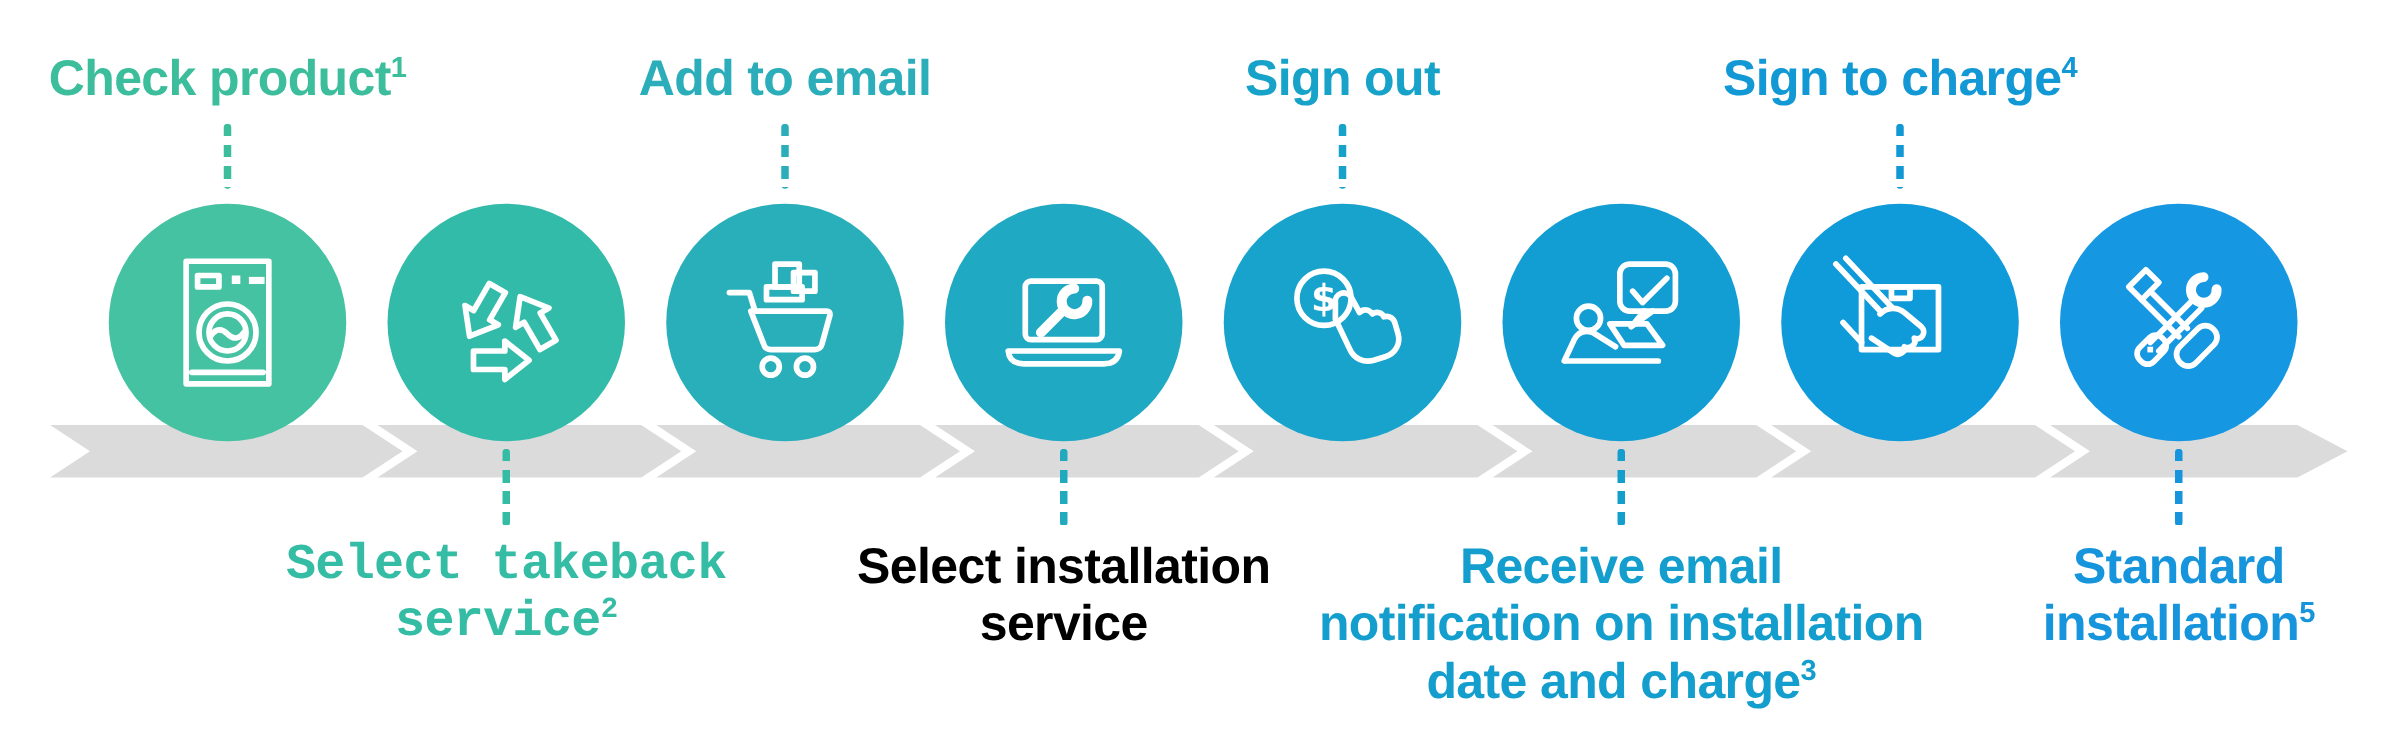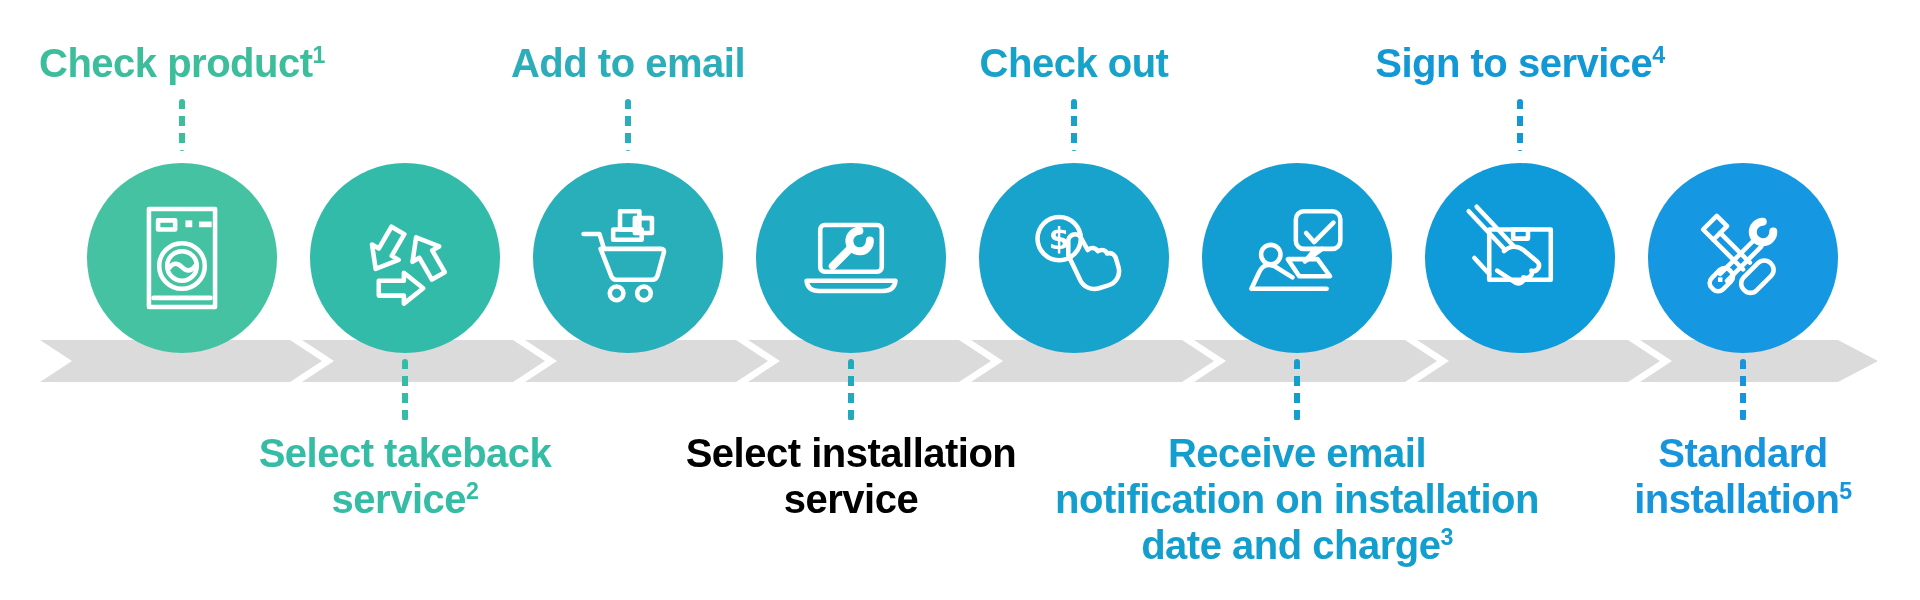--- a/index.html
+++ b/index.html
@@ -67,21 +67,21 @@
 
 <div class="step" style="--cx:405px">
   <div class="circle" style="background: rgb(51, 187, 170);">
     <svg viewBox="0 0 100 100" class="icon">
       <path d="M27,70 h22 v-7 l17,13.5 L49,90 v-7 H27 z"></path>
       <path d="M27,70 h22 v-7 l17,13.5 L49,90 v-7 H27 z" transform="rotate(120 50 56)"></path>
       <path d="M27,70 h22 v-7 l17,13.5 L49,90 v-7 H27 z" transform="rotate(-120 50 56)"></path>
     </svg>
   </div>
   <div class="dots dots-bottom" style="color: rgb(53, 188, 164);"></div>
-  <div class="step-label label-bottom" style="color: rgb(53, 188, 164);"><span>Select takeback
+  <div class="step-label label-bottom" style="color: rgb(53, 188, 164); font-family: Liberation Mono, monospace;"><span>Select takeback
 service</span><sup>2</sup></div>
 </div>
 
 <div class="step" style="--cx:628px">
   <div class="step-label label-top" style="color: rgb(43, 174, 185);"><span>Add to email</span><sup></sup></div>
   <div class="dots dots-top" style="color: rgb(43, 174, 185);"></div>
   <div class="circle" style="background: rgb(40, 175, 185);">
     <svg viewBox="0 0 100 100" class="icon">
       <rect x="43" y="9" width="17" height="16"></rect>
       <rect x="56" y="15" width="15" height="13"></rect>
@@ -104,21 +104,21 @@
           <path d="M63.5,29 A9,9 0 1 0 64,41.5" stroke-width="7"></path>
         </g>
     </svg>
   </div>
   <div class="dots dots-bottom" style="color: rgb(33, 169, 190);"></div>
   <div class="step-label label-bottom" style="color: #000000;"><span>Select installation
 service</span><sup></sup></div>
 </div>
 
 <div class="step" style="--cx:1074px">
-  <div class="step-label label-top" style="color: rgb(23, 162, 201);"><span>Check out</span><sup></sup></div>
+  <div class="step-label label-top" style="color: rgb(23, 162, 201);"><span>Sign out</span><sup></sup></div>
   <div class="dots dots-top" style="color: rgb(23, 162, 201);"></div>
   <div class="circle" style="background: rgb(23, 163, 203);">
     <svg viewBox="0 0 100 100" class="icon">
       <circle cx="37" cy="33" r="19"></circle>
       <text x="37" y="42" font-size="26" font-weight="bold" fill="#fff" stroke="none" text-anchor="middle" font-family="DejaVu Sans, sans-serif">$</text>
       <path d="M45,36 a6,6 0 0 1 11,-4 l6,11 c3,-3 7,-2 9,1 c3,-2 7,-1 8,2 c4,-1 7,1 8,5 l2,7 c2,7 -2,14 -9,16 l-8,2.5 c-7,2 -14,-1 -17,-8 l-10,-21 z"></path>
     </svg>
   </div>
 </div>
 
@@ -134,21 +134,21 @@
       <path d="M12,77 h64"></path>
     </svg>
   </div>
   <div class="dots dots-bottom" style="color: rgb(20, 158, 205);"></div>
   <div class="step-label label-bottom" style="color: rgb(20, 158, 205); text-align: center;"><span>Receive email
 notification on installation
 date and charge</span><sup>3</sup></div>
 </div>
 
 <div class="step" style="--cx:1520px">
-  <div class="step-label label-top" style="color: rgb(18, 152, 212);"><span>Sign to service</span><sup>4</sup></div>
+  <div class="step-label label-top" style="color: rgb(18, 152, 212);"><span>Sign to charge</span><sup>4</sup></div>
   <div class="dots dots-top" style="color: rgb(18, 152, 212);"></div>
   <div class="circle" style="background: rgb(15, 154, 217);">
     <svg viewBox="0 0 100 100" class="icon">
       <rect x="23" y="25" width="54" height="44"></rect>
       <rect x="44" y="25" width="13" height="8"></rect>
       <path d="M5,9 L37,43 M12,5 L44,39"></path>
       <path d="M36,44 c5,-5 12,-5 17,-1 l12,10 c4,4 0,10 -5,8 c2,4 -3,8 -7,6 c1,4 -4,7 -8,4 l-15,-10"></path>
       <path d="M10,50 l13,14"></path>
     </svg>
   </div>

